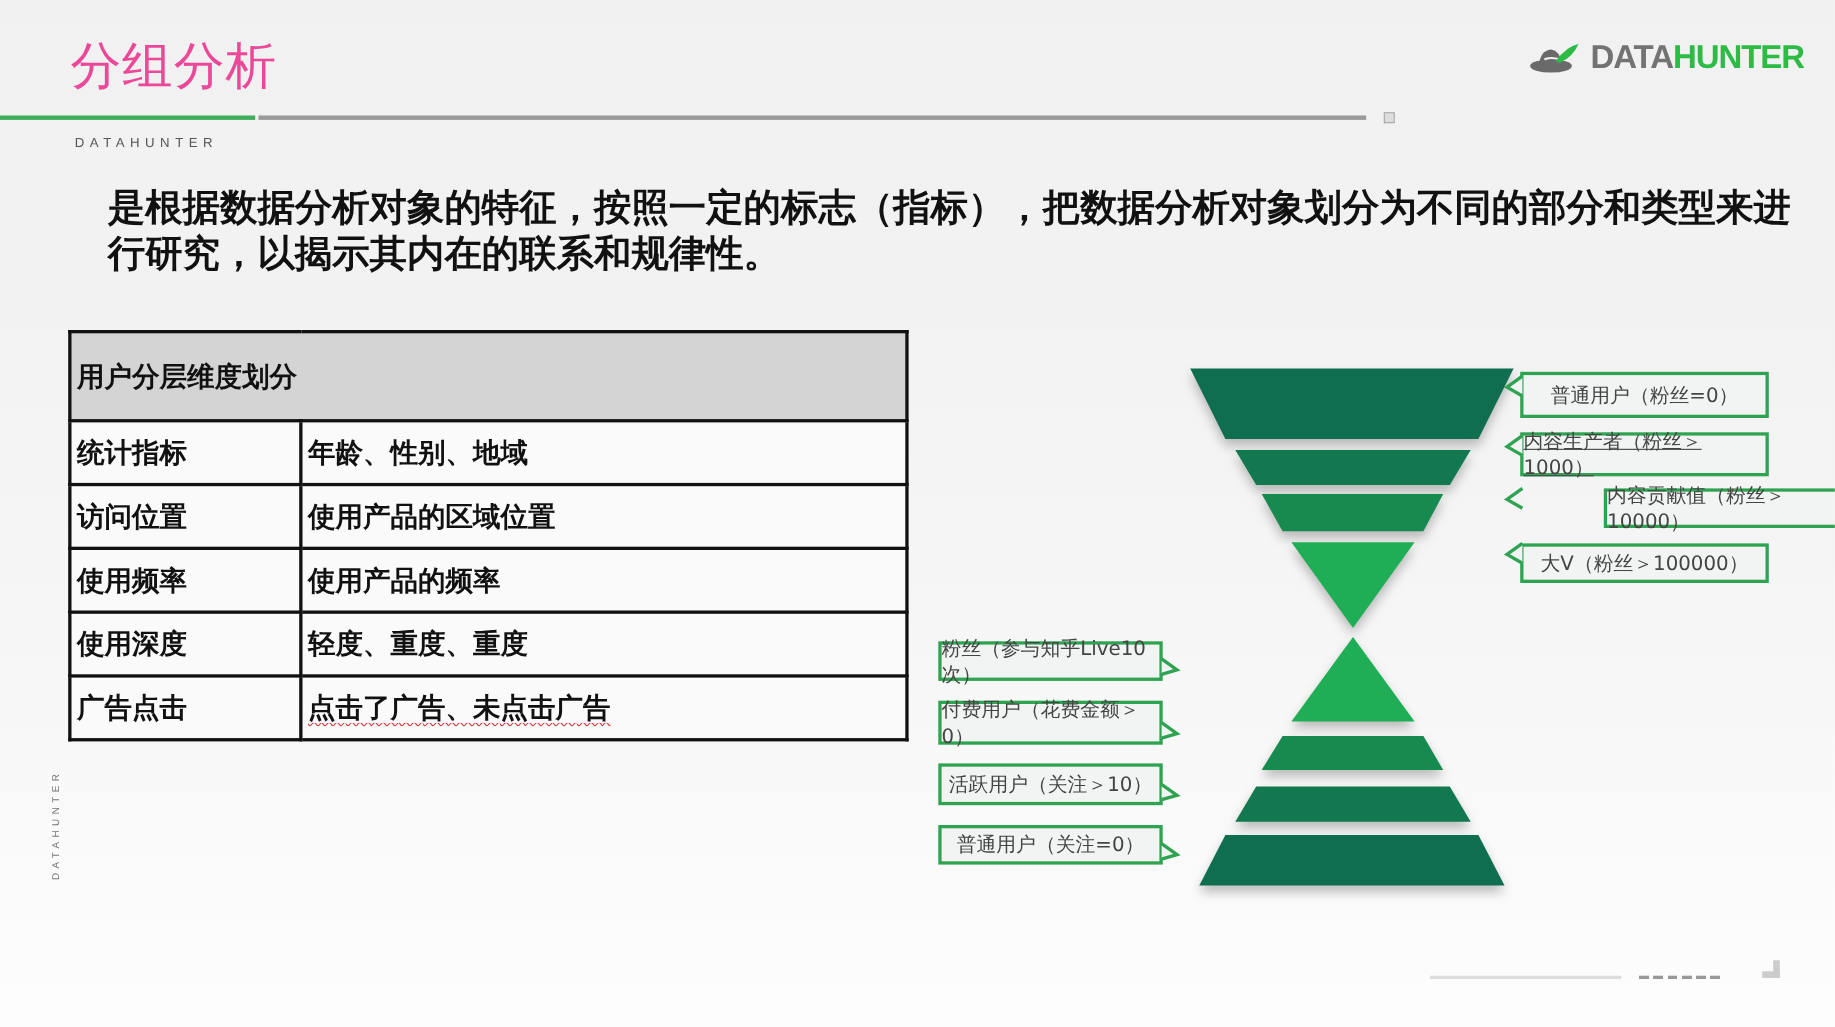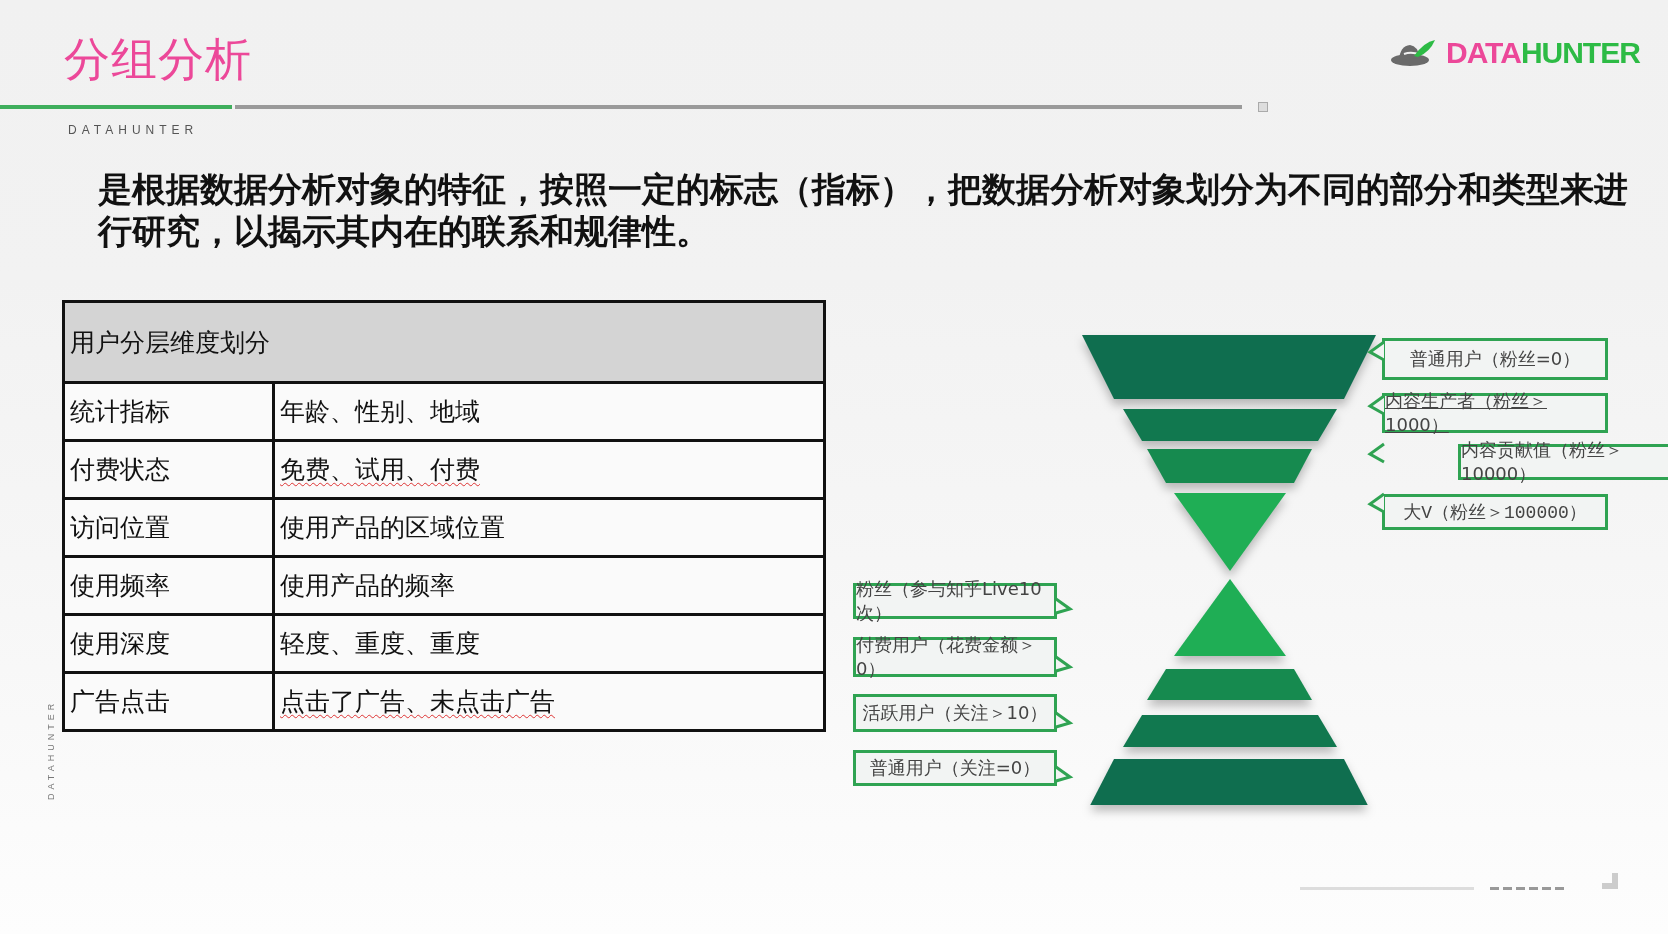--- a/index.html
+++ b/index.html
@@ -7,24 +7,24 @@
     background:linear-gradient(180deg,#f1f1f1 0%,#f2f2f2 30%,#f6f6f6 60%,#fdfdfd 100%);
     font-family:"DejaVu Sans","Liberation Sans",sans-serif;color:#222;}
   .abs{position:absolute;}
   .title{left:64px;top:28px;font-size:46px;color:#ec4899;letter-spacing:1px;line-height:62px;}
   .line-green{left:0;top:105px;width:232px;height:4px;background:#3fae5c;}
   .line-gray{left:235px;top:105px;width:1007px;height:4px;background:#9a9a9a;}
   .sq{left:1258px;top:102px;width:8px;height:8px;border:1px solid #aaa;background:#ddd;}
   .brand-sub{left:68px;top:123px;font-size:12px;letter-spacing:5px;color:#555;font-family:"Liberation Sans",sans-serif;}
   .logo{left:1390px;top:36px;display:flex;align-items:center;gap:10px;}
   .logo-text{font-family:"Liberation Sans",sans-serif;font-weight:bold;font-size:30px;letter-spacing:-1px;}
-  .logo-a{color:#ec4899;} .logo-b{color:#2dbb45;}
+  .logo-a{color:#737373;} .logo-b{color:#2dbb45;}
   .desc{left:66px;top:168px;width:1560px;font-size:34px;line-height:42px;color:#111;font-weight:bold;margin-left:32px;}
   table.grid{position:absolute;left:62px;top:300px;width:764px;border-collapse:collapse;background:#fafafa;}
-  table.grid td{border:3px solid #111;font-weight:normal;font-size:25px;color:#111;padding:0 5px;height:55px;}
+  table.grid td{border:3px solid #111;font-weight:bold;font-size:25px;color:#111;padding:0 5px;height:55px;}
   table.grid td.hd{background:#d4d4d4;height:78px;}
   table.grid td.c1{width:197px;}
   .squig{text-decoration:underline wavy #d33;text-underline-offset:4px;text-decoration-thickness:1px;}
   .vert{left:46px;top:800px;font-size:9px;letter-spacing:4px;color:#777;transform:rotate(-90deg);transform-origin:left top;white-space:nowrap;font-family:"Liberation Sans",sans-serif;}
   .callout{position:absolute;height:38px;border:3px solid #2fa352;background:#f2f4f3;box-sizing:border-box;
     display:flex;align-items:center;justify-content:center;font-size:18px;color:#444;}
   .footer-line{left:1300px;top:887px;width:174px;height:3px;background:#ddd;}
   .footer-dash{left:1490px;top:887px;width:78px;height:3px;
     background:repeating-linear-gradient(90deg,#999 0 9px,transparent 9px 13px);}
   .corner{left:1602px;top:873px;width:16px;height:16px;border-right:6px solid #ccc;border-bottom:6px solid #ccc;box-sizing:border-box;}
@@ -56,24 +56,20 @@
 <table class="grid">
   <tbody>
       <tr>
         <td class="hd" colspan="2">用户分层维度划分</td>
       </tr>
   <tr>
         <td class="c1">统计指标</td>
         <td>年龄、性别、地域</td>
       </tr>
   <tr>
-        <td class="c1">付费状态</td>
-        <td><span class="squig">免费、试用、付费</span></td>
-      </tr>
-  <tr>
         <td class="c1">访问位置</td>
         <td>使用产品的区域位置</td>
       </tr>
   <tr>
         <td class="c1">使用频率</td>
         <td>使用产品的频率</td>
       </tr>
   <tr>
         <td class="c1">使用深度</td>
         <td>轻度、重度、重度</td>
@@ -94,21 +90,21 @@
   <polygon points="104,168 216,168 160,246" fill="#1fae55"></polygon>
   <polygon points="160,254 216,331 104,331" fill="#1fae55"></polygon>
   <polygon points="96,344 224,344 242,375 77,375" fill="#168a4f"></polygon>
   <polygon points="72,390 248,390 267,422 53,422" fill="#11784f"></polygon>
   <polygon points="44,434 274,434 306,496 12,496" fill="#0f6e4f"></polygon>
 </svg>
 
 <div class="callout" style="left:1382px;top:338px;width:226px;height:42px;">普通用户（粉丝=0）</div>
 <div class="callout" style="left:1382px;top:393px;width:226px;height:40px;text-decoration:underline;">内容生产者（粉丝＞1000）</div>
 <div class="callout" style="left:1458px;top:444px;width:226px;height:36px;">内容贡献值（粉丝＞10000）</div>
-<div class="callout" style="left:1382px;top:494px;width:226px;height:36px;font-family:Liberation Mono, monospace;">大V（粉丝＞100000）</div>
+<div class="callout" style="left:1382px;top:494px;width:226px;height:36px;">大V（粉丝＞100000）</div>
 <svg class="abs" style="left:1366px;top:338px;" width="20" height="200">
   <polyline points="18,4 4,14 18,22" fill="#f2f4f3" stroke="#2fa352" stroke-width="3"></polyline>
   <polyline points="18,58 4,68 18,76" fill="#f2f4f3" stroke="#2fa352" stroke-width="3"></polyline>
   <polyline points="18,106 4,116 18,124" fill="#f2f4f3" stroke="#2fa352" stroke-width="3"></polyline>
   <polyline points="18,156 4,166 18,174" fill="#f2f4f3" stroke="#2fa352" stroke-width="3"></polyline>
 </svg>
 
 <div class="callout" style="left:853px;top:583px;width:204px;height:36px;">粉丝（参与知乎Live10次）</div>
 <div class="callout" style="left:853px;top:637px;width:204px;height:40px;">付费用户（花费金额＞0）</div>
 <div class="callout" style="left:853px;top:694px;width:204px;height:38px;">活跃用户（关注＞10）</div>

